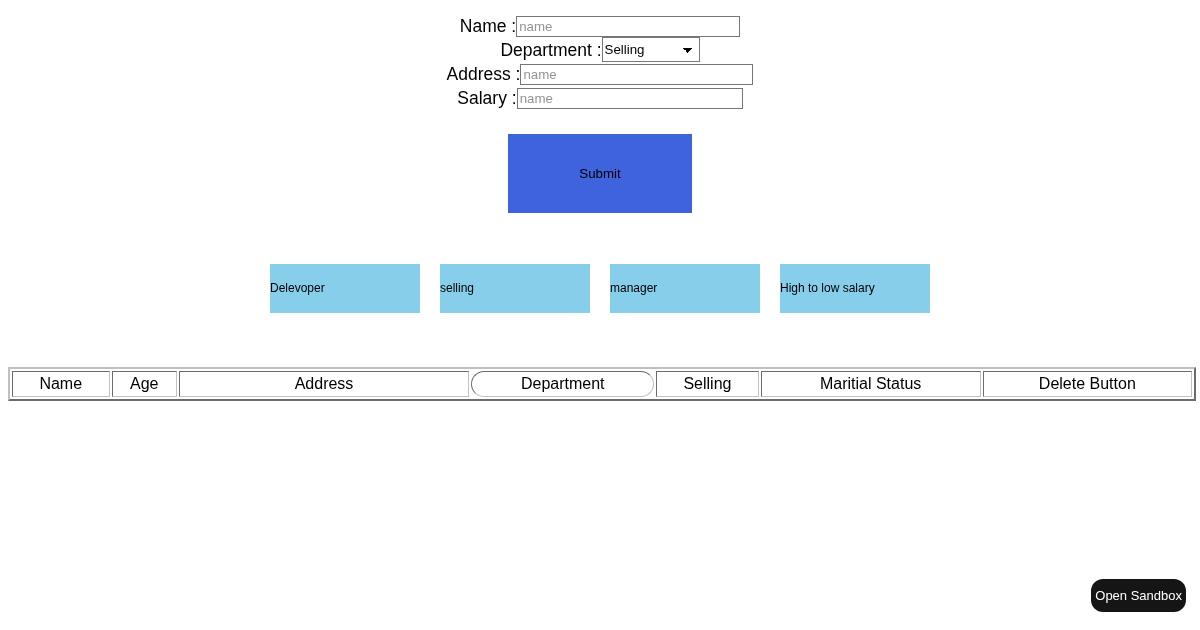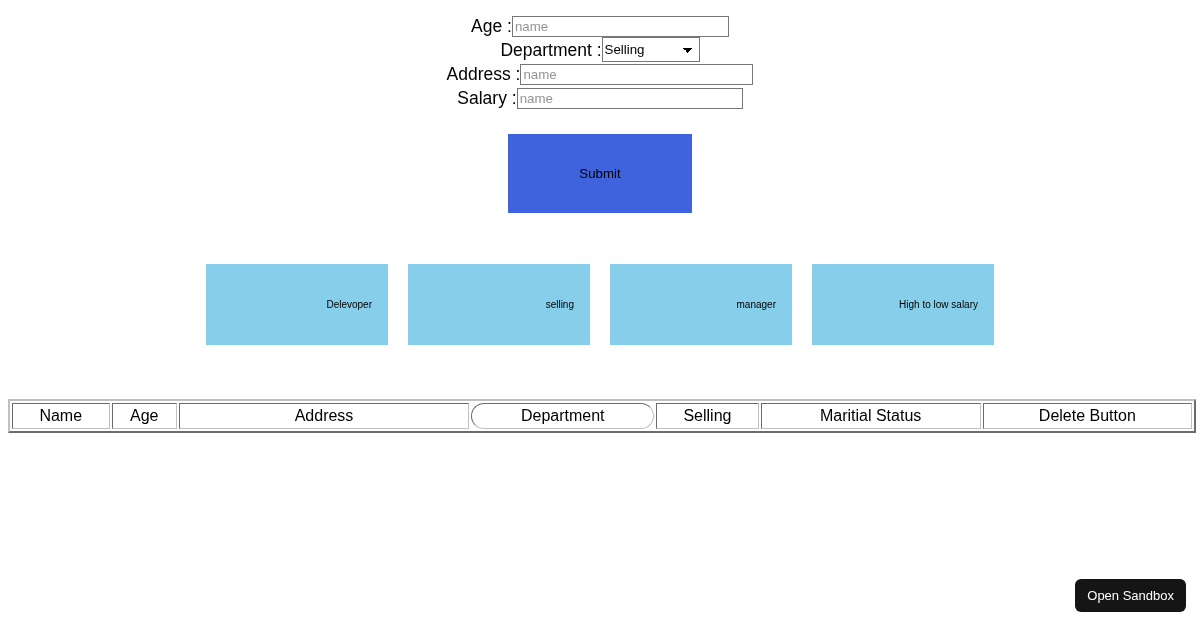--- a/index.html
+++ b/index.html
@@ -111,25 +111,25 @@
     font-size: 0;
   }
   .filter-button {
     display: inline-block;
     width: 150px;
     height: 49px;
     background: #87ceeb;
     border: none;
     color: #000000;
     font-family: "Liberation Sans", sans-serif;
-    font-size: 10px;
+    font-size: 12px;
     line-height: 49px;
-    text-align: right;
+    text-align: left;
     cursor: pointer;
-    padding: 16px;
+    padding: 0;
     margin: 0 10px;
     vertical-align: top;
   }
 
   
   .table-wrap { margin-top: 54px; padding: 0 8px; }
   table.data-table {
     width: 100%;
     border: 2px outset #c0c0c0;
     border-collapse: separate;
@@ -156,39 +156,39 @@
   .col-delete  { width: 17.6%; }
 
   
   .sandbox-button {
     position: absolute;
     right: 14px;
     bottom: 18px;
     background: #151515;
     color: #ffffff;
     border: none;
-    border-radius: 6px;
+    border-radius: 12px;
     font-family: "Liberation Sans", sans-serif;
     font-size: 13px;
-    padding: 10px 12px;
+    padding: 10px 4px;
     cursor: pointer;
     line-height: 1;
   }
 </style>
 </head>
 <body>
 
 <div class="page">
 
   <div class="form-area">
 
-
-    <div class="form-row">
-      <span class="field-label">Age :</span><input class="text-input w-age" type="text" placeholder="name" style="">
-    </div>
+    <div class="form-row">
+      <span class="field-label">Name :</span><input class="text-input w-name" type="text" placeholder="name" style="">
+    </div>
+
 
     <div class="form-row">
       <span class="field-label">Department :</span><select class="select-input">
         <option>Selling</option>
       </select>
     </div>
 
     <div class="form-row">
       <span class="field-label">Address :</span><input class="text-input w-address" type="text" placeholder="name" style="">
     </div>

